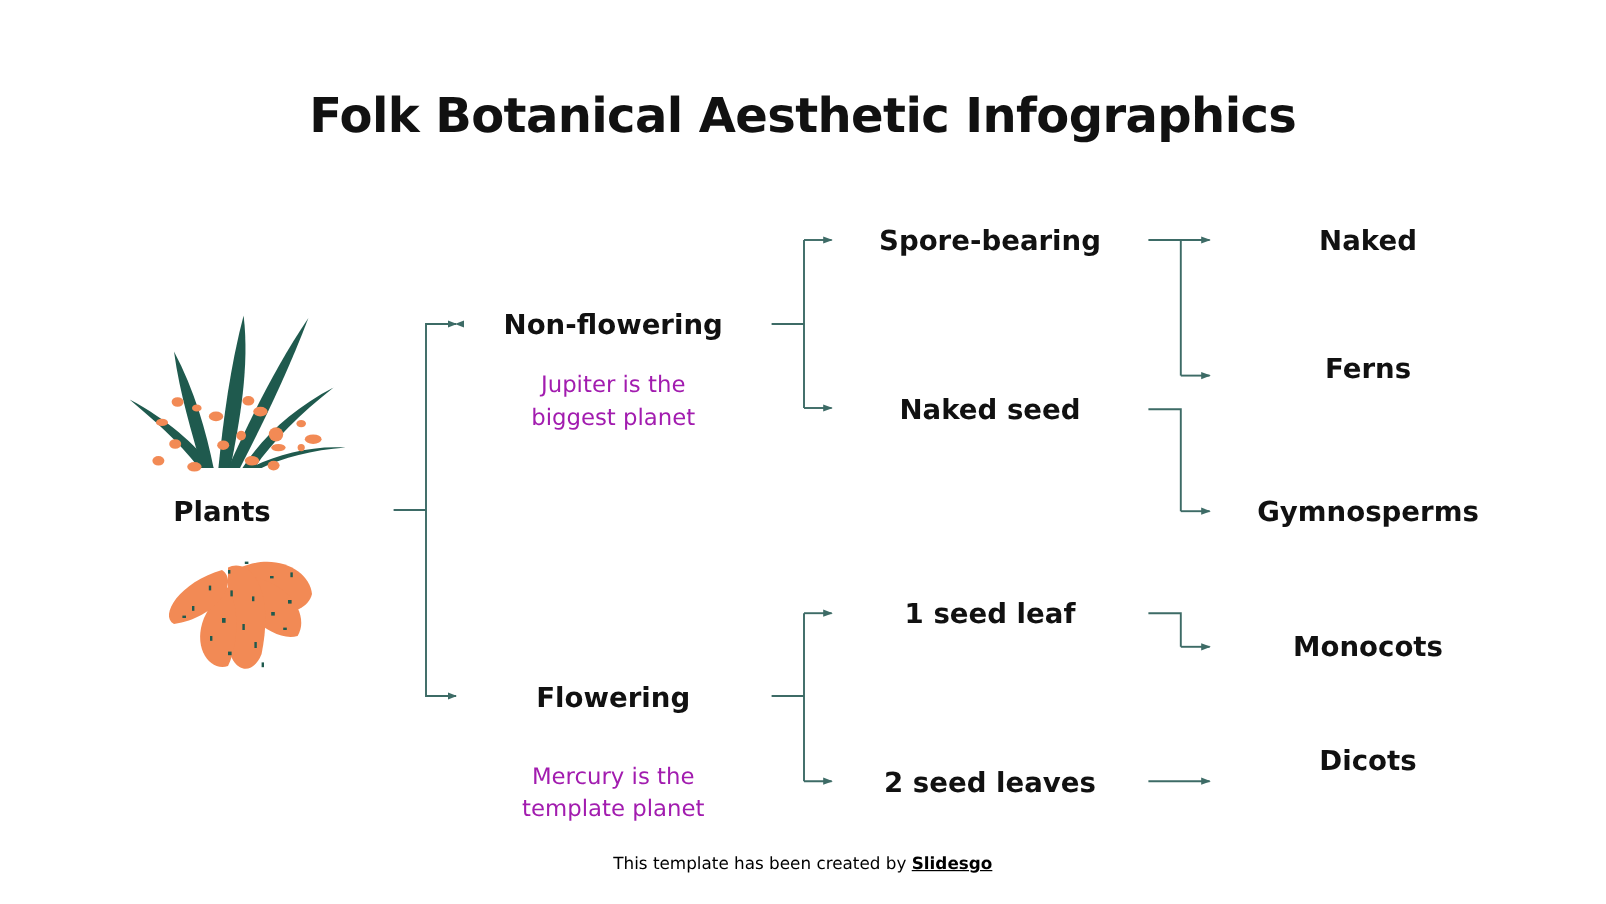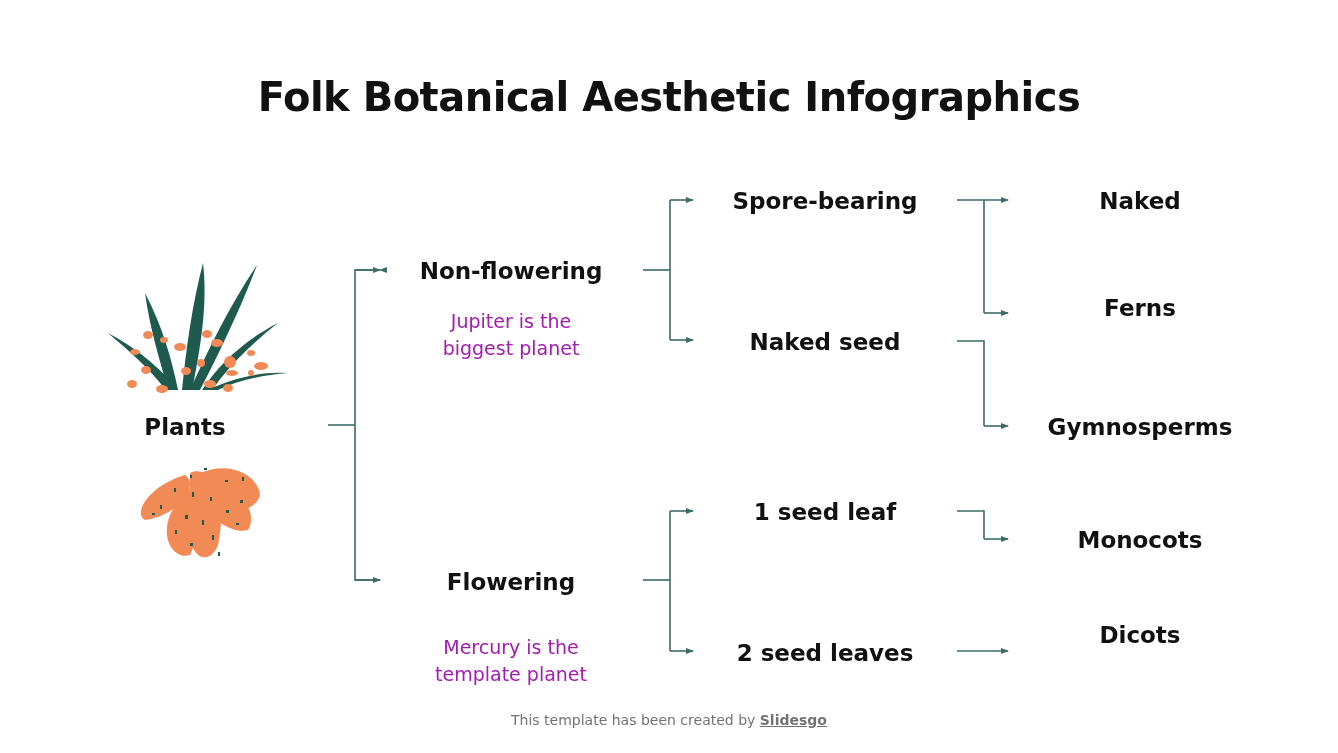--- a/index.html
+++ b/index.html
@@ -2,21 +2,21 @@
 <html><head>
 <meta charset="utf-8">
 <style>
   html, body { margin:0; padding:0; }
   body { width:1338px; height:753px; background:#ffffff; position:relative; overflow:hidden;
          font-family:"DejaVu Sans", sans-serif; color:#111; }
   .abs { position:absolute; }
   .title { left:0; width:1338px; top:74px; text-align:center; font-size:40px; font-weight:bold; letter-spacing:-0.5px; }
   .node { position:absolute; font-size:23px; font-weight:600; text-align:center; white-space:nowrap; transform:translate(-50%,-50%); }
   .desc { position:absolute; font-size:19px; text-align:center; line-height:27px; transform:translateX(-50%); white-space:nowrap; color:#a21caf; }
-  .footer { left:0; width:1338px; top:712px; text-align:center; font-size:14px; color:#737373; }
+  .footer { left:0; width:1338px; top:712px; text-align:center; font-size:14px; color:#000000; }
   .footer b { text-decoration:underline; }
   svg.lines { position:absolute; left:0; top:0; }
 </style>
 </head>
 <body>
 
 <div class="abs title">Folk Botanical Aesthetic Infographics</div>
 
 <svg class="lines" width="1338" height="753">
   <defs>

